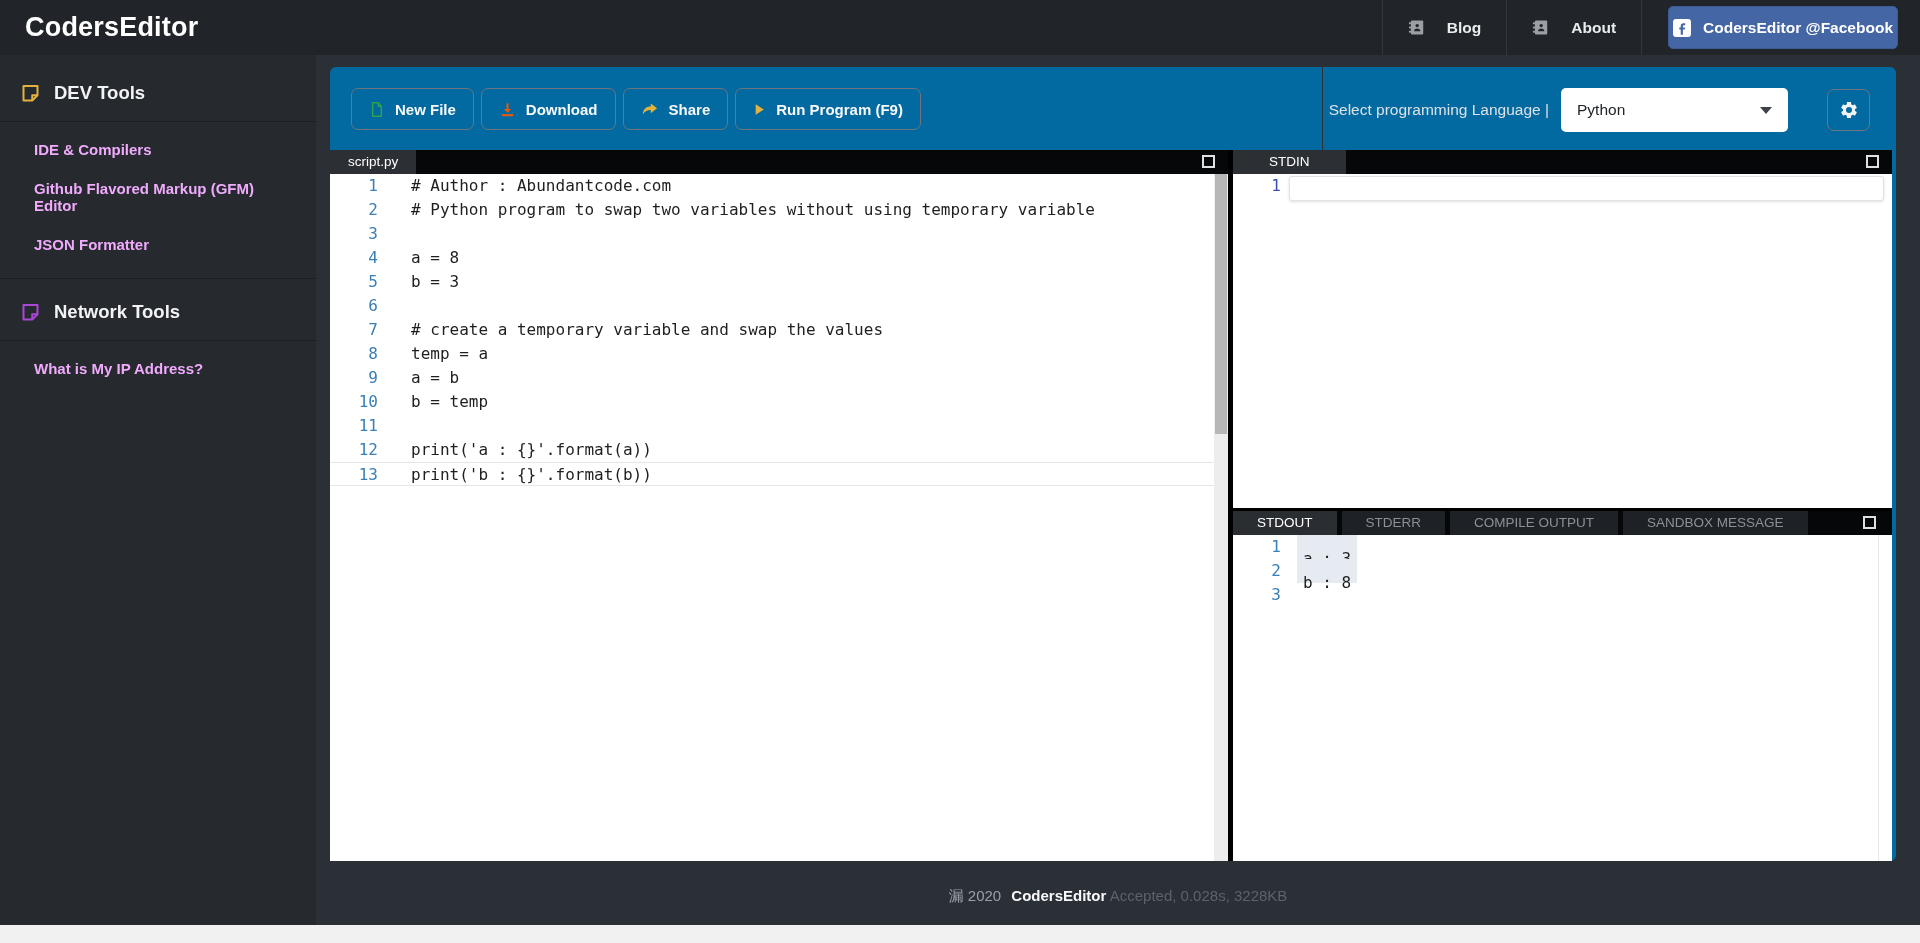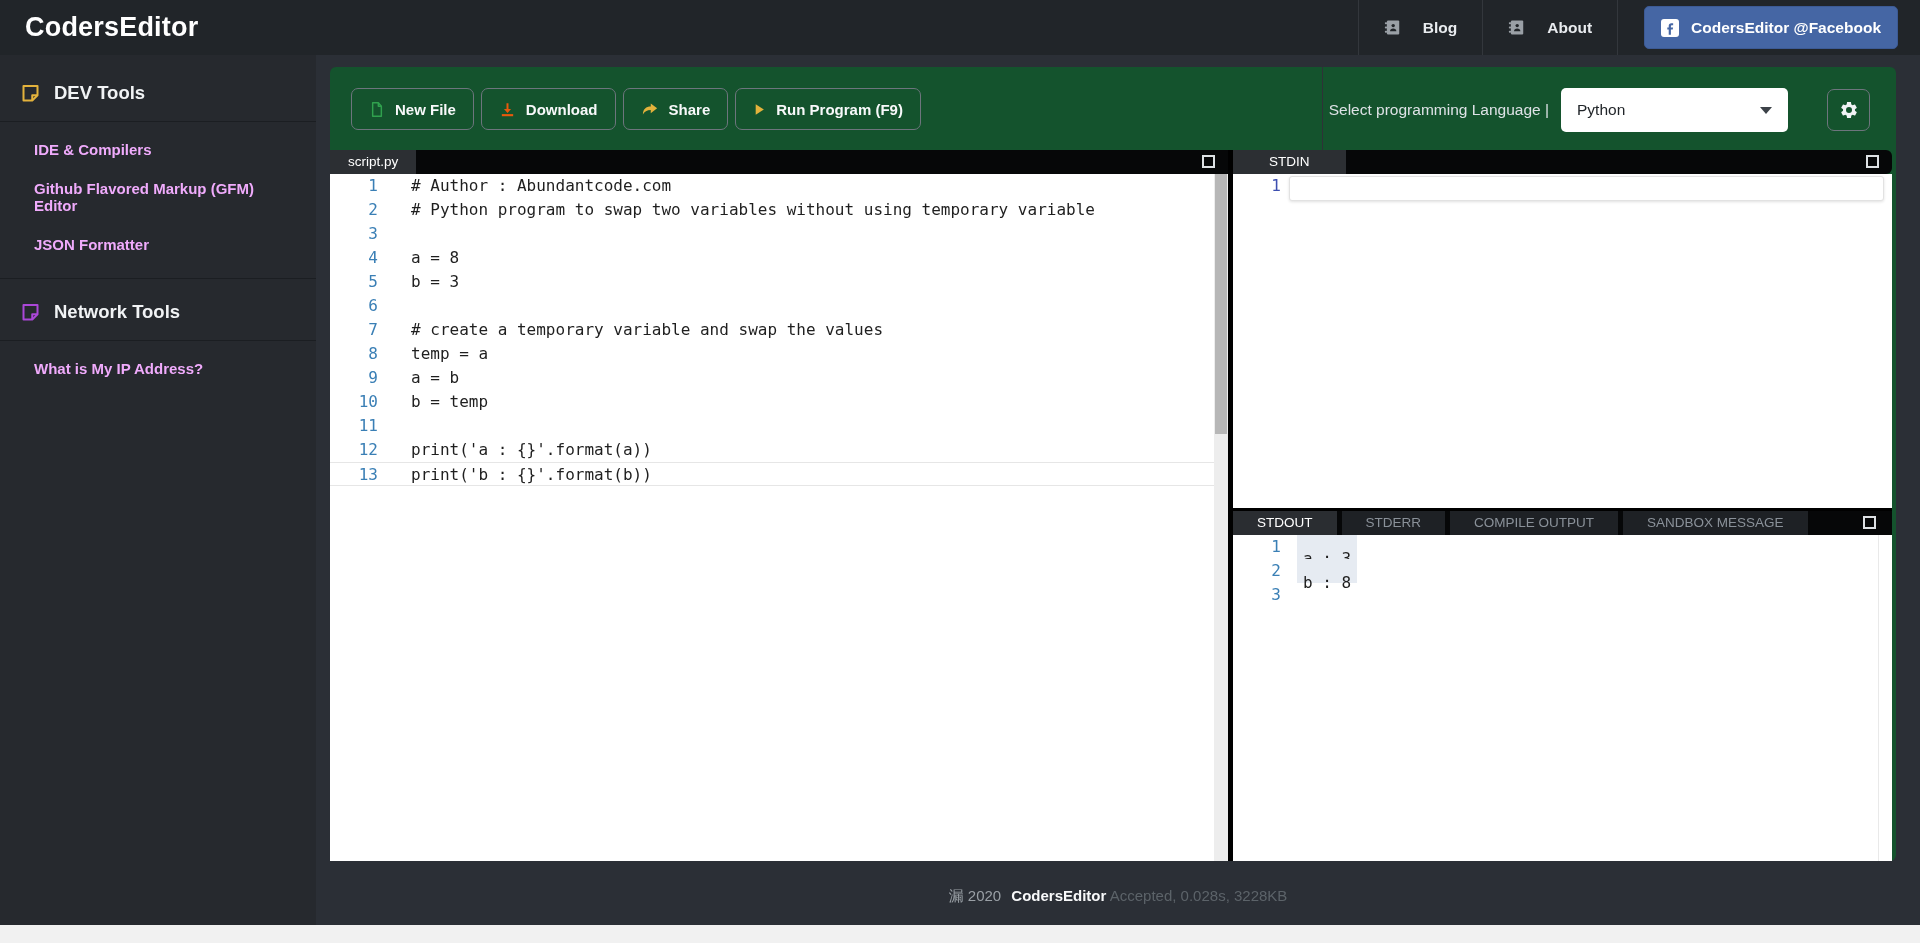--- a/index.html
+++ b/index.html
@@ -8,37 +8,37 @@
 
   
   .navbar { position:absolute; left:0; top:0; width:1920px; height:55px; background:#212529; z-index:5; }
   .brand { position:absolute; left:25px; top:0; height:55px; line-height:55px;
            color:#fff; font-size:27px; font-weight:bold; letter-spacing:.2px; }
   .nav-right { position:absolute; right:0; top:0; height:55px; display:flex; align-items:stretch; }
   .nav-link { display:flex; align-items:center; gap:22px; padding:0 25px; border-left:1px solid #33373c;
               color:#e9ecef; font-size:15.5px; font-weight:bold; cursor:pointer; }
   .fb-wrap { display:flex; align-items:center; border-left:1px solid #33373c; padding:0 22px 0 26px; }
   .fb-btn { display:flex; align-items:center; gap:12px; background:#4566a4; border:1px solid #3c5a94;
-            color:#fff; font-size:15.5px; font-weight:bold; padding:0 16px; height:43px;
+            color:#fff; font-size:15.5px; font-weight:bold; padding:0 4px; height:43px;
             border-radius:5px; cursor:pointer; }
 
   
   .sidebar { position:absolute; left:0; top:55px; width:316px; height:870px; background:#26292e; }
   .side-header { display:flex; align-items:center; gap:13px; padding:27px 20px 17px 20px;
                  color:#f1f3f5; font-size:18.5px; font-weight:bold; }
   .side-header.compact { padding-top:22px; }
   .side-divider { border-top:1px solid #1b1e22; }
   .side-items { padding:8px 0 14px 0; }
   .side-item { padding:11px 34px; color:#f0abfc; font-size:15px; font-weight:bold; cursor:pointer; }
   .icon-dev { color:#e3b23c; }
   .icon-net { color:#ab47d8; }
 
   
   .card { position:absolute; left:330px; top:67px; width:1566px; height:794px;
-          background:#14532d; border-radius:6px; }
+          background:#0369a1; border-radius:6px; }
 
   
   .toolbar-buttons { position:absolute; left:21px; top:21px; display:flex; gap:7px; }
   .btn { height:42px; display:flex; align-items:center; gap:10px; padding:0 17px;
          background:transparent; border:1px solid #6d757d; border-radius:7px;
          color:#f8f9fa; font-size:15px; font-weight:bold; cursor:pointer; font-family:inherit; }
   .lang-divider { position:absolute; left:992px; top:0; height:83px; border-left:1px solid #2e3237; }
   .lang-label { position:absolute; right:347px; top:0; height:86px; line-height:86px;
                 color:#dee2e6; font-size:15.5px; }
   .lang-select { position:absolute; left:1231px; top:21px; width:227px; height:44px;
@@ -65,21 +65,21 @@
   .code-line { display:flex; height:24px; line-height:24px;
                font-family:"DejaVu Sans Mono", monospace; font-size:16px; }
   .code-line.active { border-top:1px solid #e6e6e6; border-bottom:1px solid #e6e6e6; }
   .ln { flex:none; width:48px; text-align:right; color:#3a7fb5; }
   .code { margin-left:33px; color:#1f1f1f; white-space:pre; }
   .editor-scroll { position:absolute; left:884px; top:107px; width:14px; height:687px; background:#ededed; }
   .editor-thumb { position:absolute; left:1px; top:0; width:12px; height:260px; background:#b7b7b7; }
   .vdivider { position:absolute; left:898px; top:83px; width:5px; height:711px; background:#000; }
 
   
-  .stdin-head { left:903px; top:83px; width:659px;border-radius:6px; }
+  .stdin-head { left:903px; top:83px; width:659px; }
   .stdin-head .ptab { padding:0 36px; }
   .stdin-body { position:absolute; left:903px; top:107px; width:659px; height:334px; background:#fff; }
   .stdin-input { position:absolute; left:56px; top:2px; right:8px; height:25px; background:#fff;
                  border:1px solid #e2e2e2; border-radius:3px; box-shadow:0 1px 3px rgba(0,0,0,.12);
                  cursor:text; }
   .stdin-body .ln { color:#3d4fb0; }
 
   
   .hgap { position:absolute; left:903px; top:441px; width:659px; height:3px; background:#000; }
   .out-head { left:903px; top:444px; width:659px; display:flex; gap:5px; }

